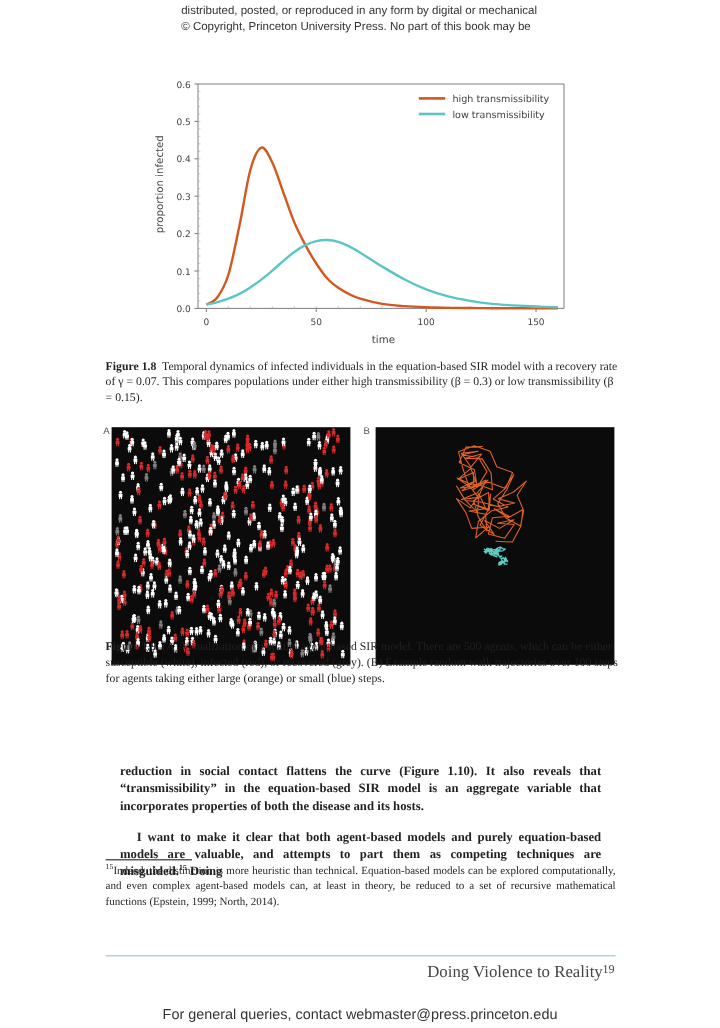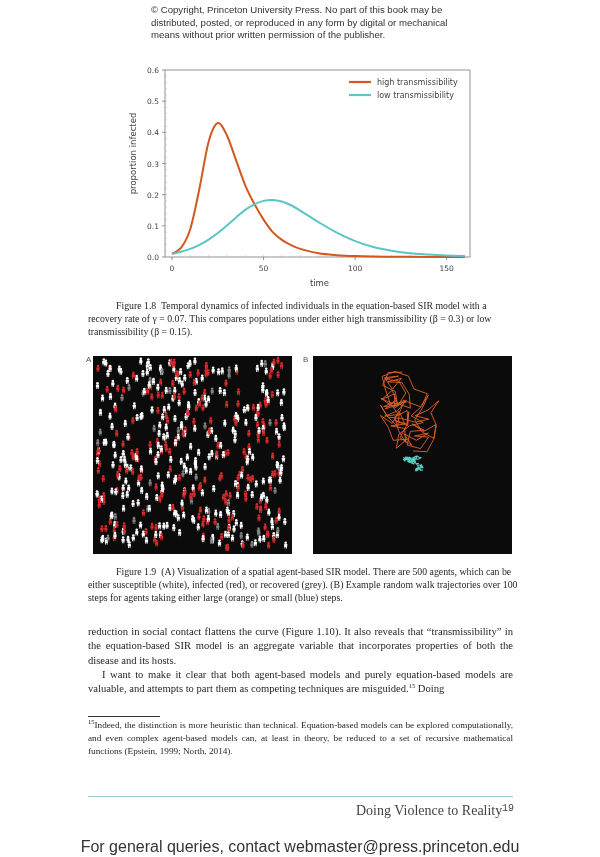--- a/index.html
+++ b/index.html
@@ -1,41 +1,40 @@
 <!DOCTYPE html>
 <html><head>
 <meta charset="utf-8">
 <style>
   html, body { margin: 0; padding: 0; background: #ffffff; }
   body { width: 600px; height: 857px; position: relative; overflow: hidden; color: #231f20; }
   .copyright { position: absolute; left: 151px; top: 4px; width: 320px; font-family: "Liberation Sans", sans-serif; font-size: 9.6px; line-height: 12.6px; color: #333; }
   .chart-wrap { position: absolute; left: 120px; top: 60px; width: 360px; height: 235px; }
   .caption { position: absolute; left: 88px; width: 430px; font-family: "Liberation Serif", serif; font-size: 9.8px; line-height: 13px; color: #231f20; }
-  .caption b { font-weight: normal; margin-left: 28px; }
+  .caption b { font-weight: bold; }
   .panel-label { position: absolute; font-family: "Liberation Sans", sans-serif; font-size: 8px; color: #555; }
   .panel { position: absolute; background: #0b0b0b; }
   .body-text { position: absolute; left: 88px; width: 425px; font-family: "Liberation Serif", serif; font-size: 10.6px; line-height: 14.3px; color: #231f20; text-align: justify; }
-  .body-text p { margin: 0; }
+  .body-text p { margin: 12px; font-weight: bold; }
   .body-text p.indent { text-indent: 14px; }
   .fn-rule { position: absolute; left: 88px; top: 716px; width: 72px; height: 1px; background: #333; }
   .footnote { position: absolute; left: 88px; top: 719px; width: 425px; font-family: "Liberation Serif", serif; font-size: 9.2px; line-height: 13px; color: #231f20; text-align: justify; }
   .footnote sup, .body-text sup { font-size: 6.5px; vertical-align: 4px; line-height: 0; }
   .footer-rule { position: absolute; left: 88px; top: 796px; width: 425px; height: 1px; background: #9fc8d6; }
   .running-head { position: absolute; top: 803px; left: 356px; font-family: "Liberation Serif", serif; font-size: 14px; color: #444; }
-  .page-number { position: absolute; top: 803px; left: 502px; font-family: Liberation Mono, monospace; font-size: 10px; color: #444; }
-  .contact { position: absolute; top: 838px; left: 0; width: 600px; text-align: center; font-family: "Liberation Sans", sans-serif; font-size: 16px; color: #333; }
+  .page-number { position: absolute; top: 803px; left: 502px; font-family: Liberation Serif, serif; font-size: 10px; color: #444; }
+  .contact { position: absolute; top: 838px; left: 0; width: 600px; text-align: center; font-family: "Liberation Sans", sans-serif; font-size: 12px; color: #333; }
   svg text { font-family: "DejaVu Sans", sans-serif; }
 </style>
 </head>
 <body>
 
 <div class="copyright">
+  <div>distributed, posted, or reproduced in any form by digital or mechanical</div>
   <div>© Copyright, Princeton University Press. No part of this book may be</div>
-  <div>distributed, posted, or reproduced in any form by digital or mechanical</div>
-  <div>means without prior written permission of the publisher.</div>
 </div>
 
 <div class="chart-wrap">
   <svg id="chart-svg" width="360" height="235" viewBox="0 0 360 235">
     <g id="axes">
         <line x1="45" y1="10" x2="45" y2="197" stroke="#777" stroke-width="0.8"></line>
         <line x1="45" y1="197" x2="350" y2="197" stroke="#777" stroke-width="0.8"></line>
         <line x1="45" y1="10" x2="350" y2="10" stroke="#777" stroke-width="0.8"></line>
         <line x1="350" y1="10" x2="350" y2="197" stroke="#777" stroke-width="0.8"></line>
         <line x1="42" y1="197" x2="45" y2="197" stroke="#777" stroke-width="0.8"></line>
@@ -3132,21 +3131,21 @@
 </div>
 
 <span class="panel-label" style="left:303px; top:355px;">B</span>
 <div class="panel" style="left:313px; top:356px; width:199px; height:198px;">
   <svg id="walk-svg" width="199" height="198">
       <path d="M100,95 L114.0,95.7 L120.6,83.3 L123.4,69.6 L118.0,56.7 L125.6,44.9 L115.0,54.0 L102.2,59.7 L115.8,63.2 L102.1,66.2 L88.6,62.5 L74.7,61.1 L67.5,49.1 L74.8,61.0 L84.8,70.8 L86.3,56.9 L91.8,44.0 L79.3,50.4 L67.9,42.3 L80.6,48.1 L94.4,45.8 L107.5,50.8 L115.3,39.3 L109.4,51.9 L101.8,63.7 L108.8,75.8 L121.1,82.5 L122.8,68.6 L110.6,75.5 L98.9,67.9 L111.3,74.2 L97.4,75.4 L94.0,89.0 L107.5,92.6 L115.5,81.1 L101.6,80.0 L115.3,77.1 L103.3,84.3 L90.9,77.8 L98.8,89.3 L87.0,81.8 L93.5,69.5 L95.9,55.7 L94.5,69.6 L81.6,64.3 L94.9,68.5 L94.1,54.5 L81.7,61.0 L85.5,74.5 L92.7,86.5 L91.6,72.5 L77.9,69.9 L91.8,68.0 L86.1,55.2 L79.1,67.4 L67.5,59.5 L75.2,71.2 L80.1,84.3 L94.1,83.2 L83.4,92.2 L85.7,78.4 L96.7,69.7 L110.3,66.5 L98.0,59.8 L108.6,50.5 L114.2,37.7 L101.0,33.0 L95.4,20.1 L82.2,15.5 L69.1,20.4 L72.6,34.0 L77.1,47.2 L85.5,58.5 L71.6,60.2 L84.5,54.9 L93.5,44.2 L81.8,51.8 L81.5,37.8 L68.7,43.5 L79.3,34.3 L84.3,47.4 L97.4,52.2 L96.2,38.2 L88.8,26.4 L74.8,25.9 L88.3,22.4 L79.4,33.2 L71.5,21.7 L85.4,20.1 L71.7,23.2 L85.6,25.0 L92.8,37.0 L85.4,48.8 L72.0,52.9 L83.3,44.6 L70.6,50.7 L84.6,49.2 L82.3,35.4 L69.6,29.4 L75.3,16.6 L89.3,16.1" fill="none" stroke="#e0622a" stroke-width="0.9" stroke-linejoin="round"></path>
       <path d="M100,105 L99.1,107.0 L100.2,105.1 L98.0,105.4 L100.2,105.5 L99.8,103.4 L100.2,105.5 L102.4,105.2 L100.8,103.6 L98.6,103.6 L100.8,103.6 L102.8,102.8 L100.8,101.9 L99.3,103.5 L100.5,105.3 L100.1,103.2 L102.0,104.4 L101.2,102.3 L103.4,102.1 L101.5,103.2 L101.2,101.0 L102.0,103.1 L104.2,103.3 L106.3,102.8 L108.1,101.6 L106.0,101.2 L104.1,100.0 L103.5,102.1 L104.1,100.0 L102.0,100.6 L100.1,101.8 L98.0,102.3 L96.0,101.2 L94.4,102.7 L92.2,102.9 L92.9,100.8 L92.0,102.8 L92.1,105.0 L90.5,103.6 L92.5,102.8 L90.6,101.7 L92.7,102.6 L94.9,102.4 L96.8,101.3 L97.1,103.5 L94.9,103.2 L92.8,103.8 L95.0,103.5 L92.9,102.8 L94.2,101.0 L95.3,102.9 L97.5,102.8 L95.8,101.5 L94.0,102.9 L95.2,104.8 L97.0,106.0 L98.9,107.2 L100.9,108.1 L101.4,105.9 L99.3,105.2 L97.8,103.6 L96.2,102.1 L96.4,104.3 L96.4,106.5 L94.7,105.1 L96.8,105.2 L98.9,104.5 L101.1,103.9 L102.1,105.8 L103.1,107.8 L105.3,107.5 L103.1,107.7 L104.6,109.4 L106.7,109.0 L108.6,110.2 L110.0,111.9 L108.1,110.7 L108.4,108.5 L107.1,110.3 L109.2,109.9 L107.6,111.3 L109.7,111.1 L107.8,112.1 L105.8,113.1 L103.8,112.2 L104.8,114.2 L102.7,114.9 L102.8,112.7 L104.5,114.0 L106.1,112.5 L105.0,110.5 L106.5,112.2 L104.9,113.7 L103.0,112.6 L105.0,111.7 L107.2,111.9 L107.4,114.1 L109.6,114.1 L107.4,113.9 L105.8,112.4 L108.0,112.1" fill="none" stroke="#5ccdc4" stroke-width="1.1" stroke-linejoin="round"></path>
     </svg>
 </div>
 
-<div class="caption" style="top:565px;">
+<div class="caption" style="top:533px;">
   <b>Figure 1.9</b>&nbsp;
   <span>(A) Visualization of a spatial agent-based SIR model. There are 500 agents, which can be either susceptible (white), infected (red), or recovered (grey). (B) Example random walk trajectories over 100 steps for agents taking either large (orange) or small (blue) steps.</span>
 </div>
 
 <div class="body-text" style="top:625px;">
   <p>reduction in social contact flattens the curve (Figure 1.10). It also reveals that “transmissibility” in the equation-based SIR model is an aggregate variable that incorporates properties of both the disease and its hosts.</p>
   <p class="indent"><span>I want to make it clear that both agent-based models and purely equation-based models are valuable, and attempts to part them as competing techniques are misguided.</span><sup>15</sup><span> Doing</span></p>
 </div>
 
 <div class="fn-rule"></div>

